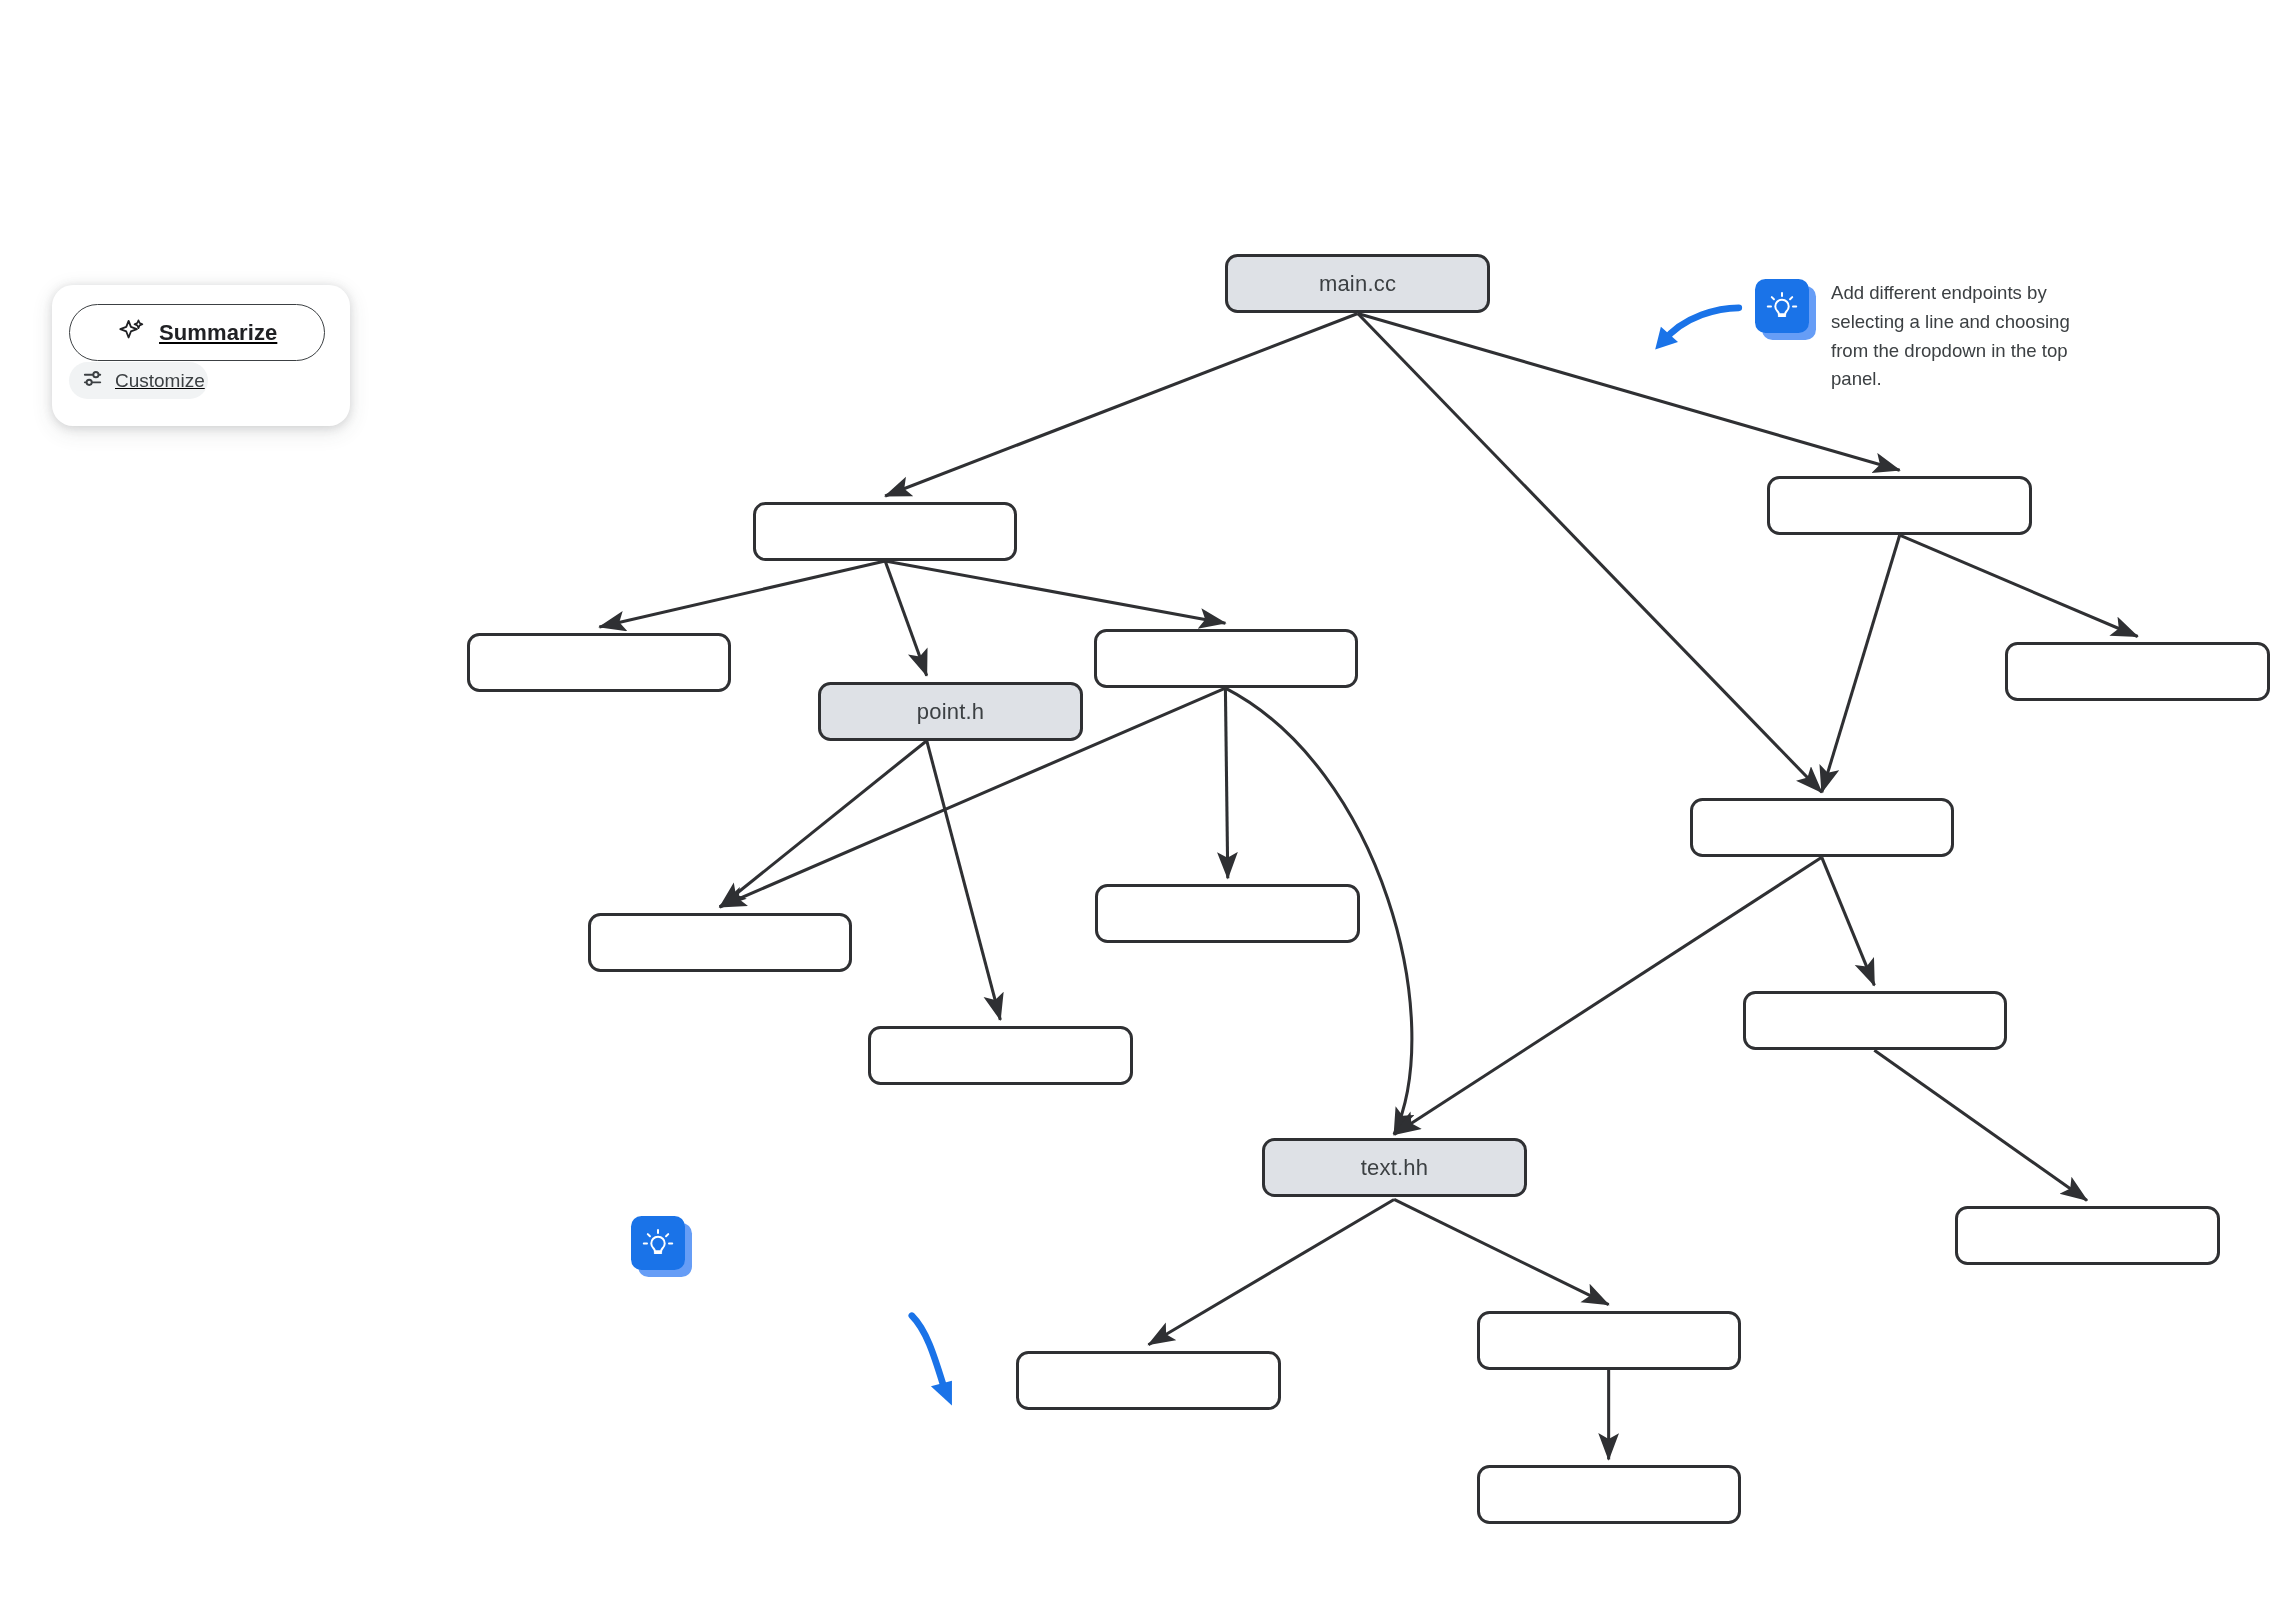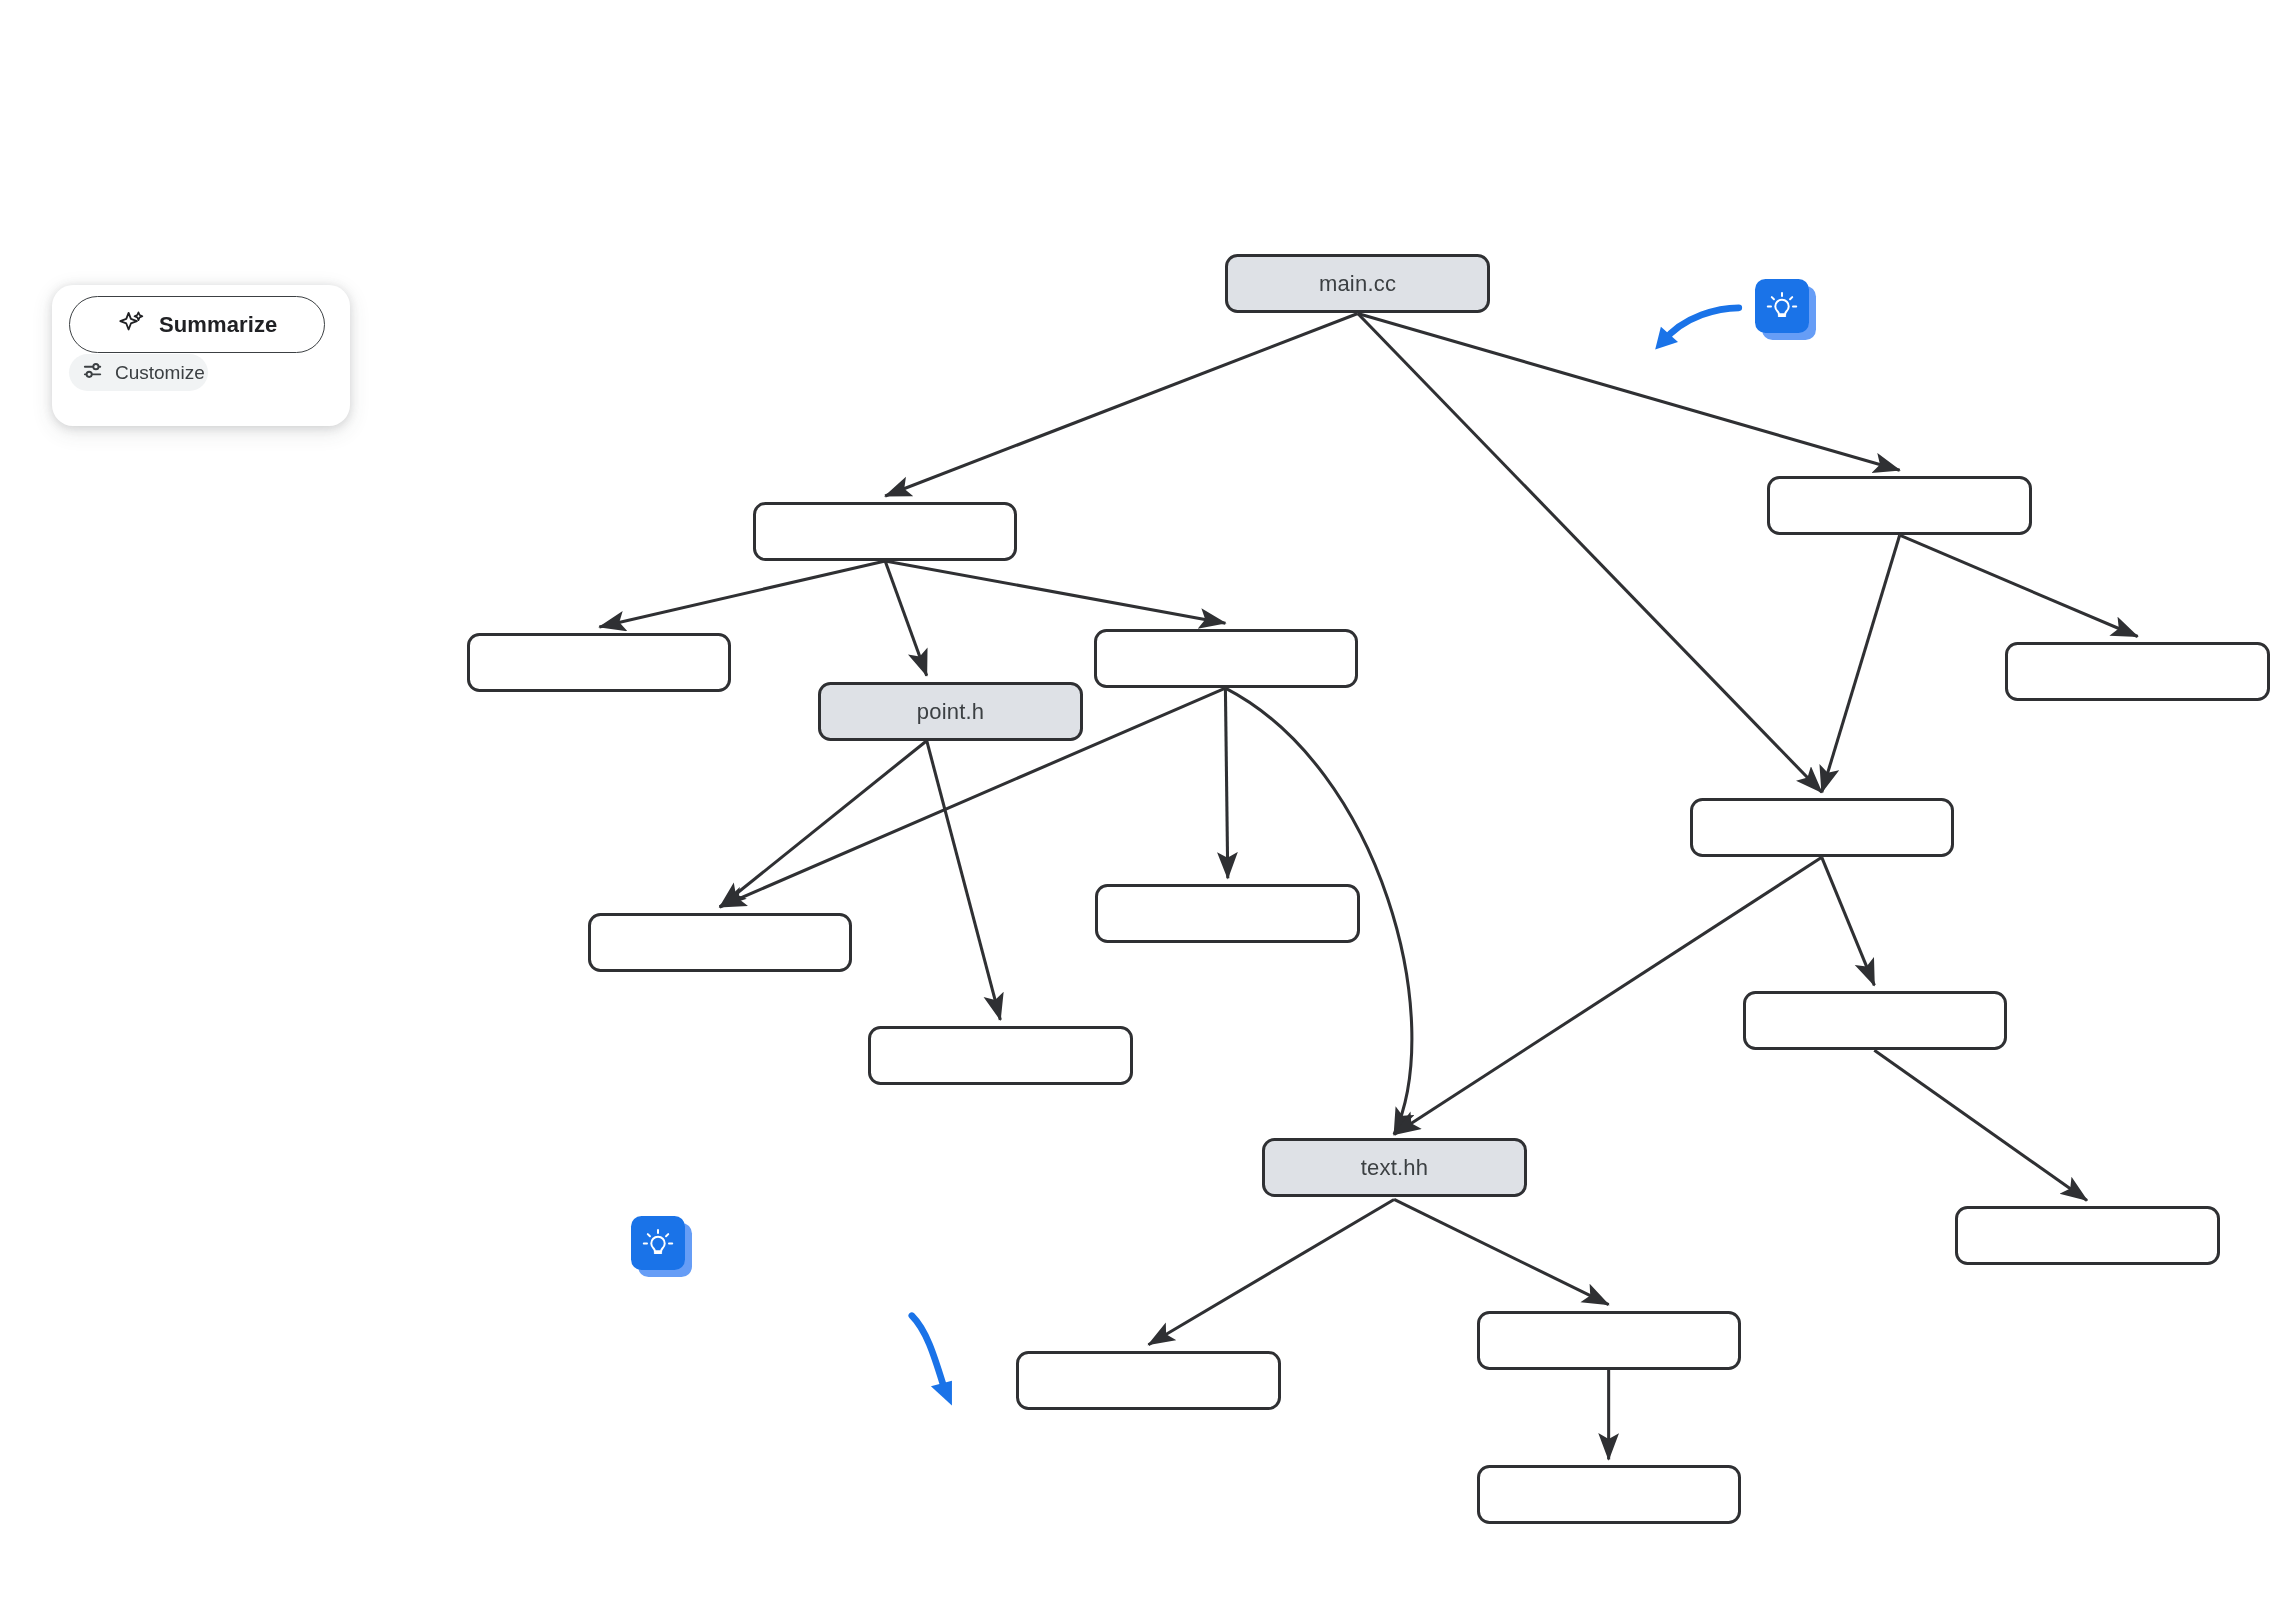--- a/index.html
+++ b/index.html
@@ -55,21 +55,22 @@
   #summarize-panel {
     position: absolute;
     left: 52px;
     top: 285px;
     width: 298px;
     height: 141px;
     background: #ffffff;
     border-radius: 21px;
     box-shadow: 0 1.9px 9.6px rgba(60,64,67,0.16), 0 5.7px 21px rgba(60,64,67,0.12);
     box-sizing: border-box;
-    padding: 11px 17px;
+    padding: 19px 17px;
+    text-decoration: underline;
   }
   #summarize-button {
     box-sizing: border-box;
     width: 256px;
     height: 57px;
     border: 1.5px solid #3c4043;
     border-radius: 29px;
     background: #ffffff;
     display: flex;
     align-items: center;
@@ -262,20 +263,21 @@
         <path d="M19 12.5 c-4.2 0 -7.1 3 -7.1 6.9 c0 2.6 1.4 4.2 2.5 5.4 c0.8 0.9 1.2 1.4 1.2 2.3 l0 0.6 l6.8 0 l0 -0.6 c0 -0.9 0.4 -1.4 1.2 -2.3 c1.1 -1.2 2.5 -2.8 2.5 -5.4 c0 -3.9 -2.9 -6.9 -7.1 -6.9 z" fill="none" stroke="#ffffff" stroke-width="2.1" stroke-linejoin="round"></path>
         <line x1="15.6" y1="29.5" x2="22.4" y2="29.5" stroke="#ffffff" stroke-width="2.1" stroke-linecap="round"></line>
         <line x1="19" y1="5.2" x2="19" y2="8.4" stroke="#ffffff" stroke-width="2.1" stroke-linecap="round"></line>
         <line x1="8.2" y1="9.6" x2="10.5" y2="11.9" stroke="#ffffff" stroke-width="2.1" stroke-linecap="round"></line>
         <line x1="29.8" y1="9.6" x2="27.5" y2="11.9" stroke="#ffffff" stroke-width="2.1" stroke-linecap="round"></line>
         <line x1="4" y1="19.5" x2="7.4" y2="19.5" stroke="#ffffff" stroke-width="2.1" stroke-linecap="round"></line>
         <line x1="34" y1="19.5" x2="30.6" y2="19.5" stroke="#ffffff" stroke-width="2.1" stroke-linecap="round"></line>
       </svg>
     </div>
   </div>
+  <div class="tip-text">Add different endpoints by selecting a line and choosing from the dropdown in the top panel.</div>
 </div>
 
 <div class="tip" id="tip-branches">
   <div class="tip-icon">
     <div class="shadow-sq"></div>
     <div class="main-sq">
       <svg width="36" height="36" viewBox="0 0 38 38">
         <path d="M19 12.5 c-4.2 0 -7.1 3 -7.1 6.9 c0 2.6 1.4 4.2 2.5 5.4 c0.8 0.9 1.2 1.4 1.2 2.3 l0 0.6 l6.8 0 l0 -0.6 c0 -0.9 0.4 -1.4 1.2 -2.3 c1.1 -1.2 2.5 -2.8 2.5 -5.4 c0 -3.9 -2.9 -6.9 -7.1 -6.9 z" fill="none" stroke="#ffffff" stroke-width="2.1" stroke-linejoin="round"></path>
         <line x1="15.6" y1="29.5" x2="22.4" y2="29.5" stroke="#ffffff" stroke-width="2.1" stroke-linecap="round"></line>
         <line x1="19" y1="5.2" x2="19" y2="8.4" stroke="#ffffff" stroke-width="2.1" stroke-linecap="round"></line>

